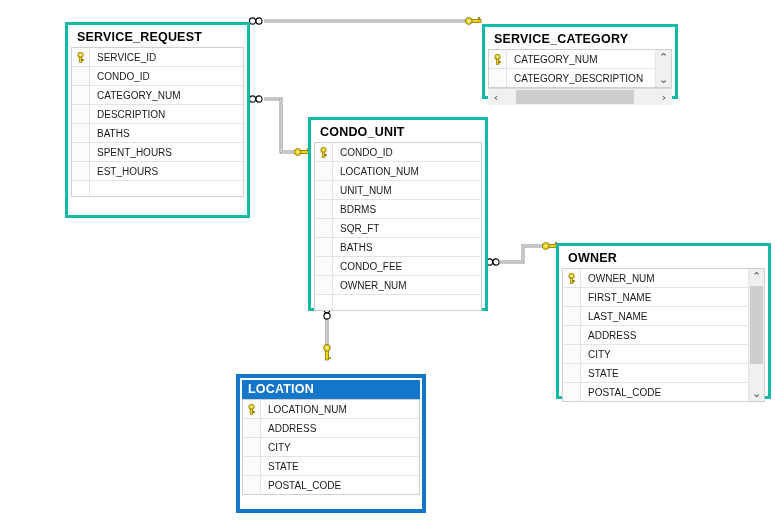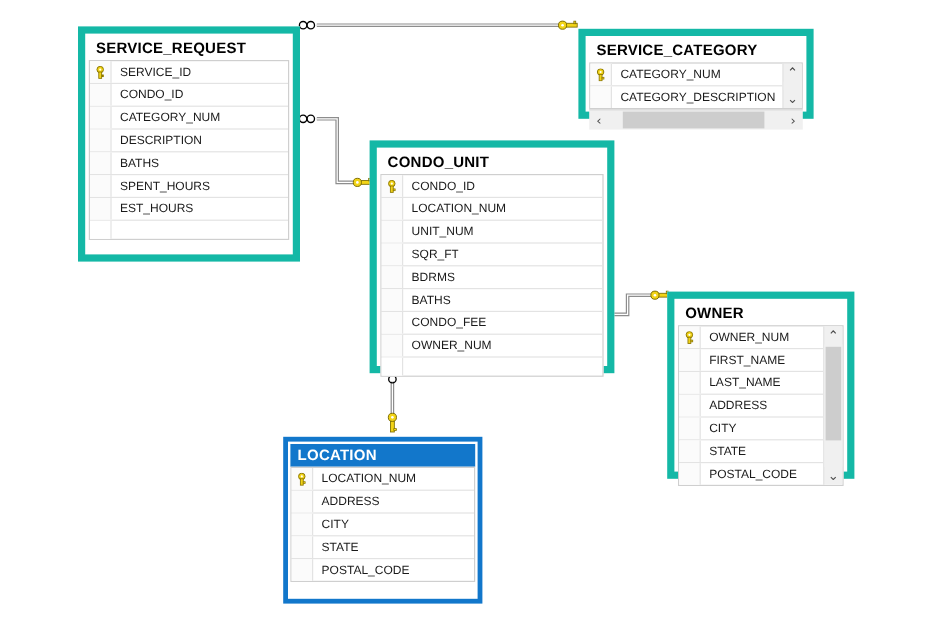--- a/index.html
+++ b/index.html
@@ -8,21 +8,21 @@
     font-family:"Liberation Sans", sans-serif;position:relative;
   }
   #canvas{position:absolute;left:0;top:0;width:775px;height:522px;}
 
   
   #lines{position:absolute;left:0;top:0;width:775px;height:522px;z-index:1;}
 
   
   .entity{
     position:absolute;z-index:3;background:#ffffff;
-    border:6px solid #14b8a6;
+    border:3px solid #14b8a6;
     box-sizing:border-box;
     padding:3px;
   }
   .entity.selected{
     border:4px solid #1277CB;
     padding:2px;
   }
   .entity .title{
     font-size:12.5px;font-weight:bold;color:#000000;
     letter-spacing:.2px;
@@ -208,21 +208,21 @@
             <span class="chev">‹</span>
           </div>
           <div class="htrack">
             <div class="hthumb" style="left: 12px; width: 118px;"></div>
           </div>
           <div class="arrow">
             <span class="chev">›</span>
           </div>
         </div>
       </div>
-      <div class="entity" style="left: 308px; top: 117px; width: 204px; height: 194px;">
+      <div class="entity" style="left: 308px; top: 117px; width: 180px; height: 194px;">
         <div class="title">CONDO_UNIT</div>
         <div class="fieldwrap">
           <div class="fields">
             <div class="field">
               <div class="gutter">
                 <svg width="9" height="11" viewBox="0 0 9 11" class="keyicon">
                   <circle cx="4.5" cy="3" r="2.7" fill="#F2D417" stroke="#8a7500" stroke-width="0.8"></circle>
                   <circle cx="4.5" cy="3" r="0.9" fill="#ffffff"></circle>
                   <rect x="3.3" y="5" width="2.4" height="5.3" fill="#F2D417" stroke="#8a7500" stroke-width="0.7"></rect>
                   <rect x="5.7" y="7.4" width="1.6" height="1.5" fill="#F2D417" stroke="#8a7500" stroke-width="0.6"></rect>
@@ -233,46 +233,46 @@
             <div class="field">
               <div class="gutter"></div>
               <div class="fname">LOCATION_NUM</div>
             </div>
             <div class="field">
               <div class="gutter"></div>
               <div class="fname">UNIT_NUM</div>
             </div>
             <div class="field">
               <div class="gutter"></div>
+              <div class="fname">BDRMS</div>
+            </div>
+            <div class="field">
+              <div class="gutter"></div>
               <div class="fname">SQR_FT</div>
             </div>
             <div class="field">
               <div class="gutter"></div>
-              <div class="fname">BDRMS</div>
-            </div>
-            <div class="field">
-              <div class="gutter"></div>
               <div class="fname">BATHS</div>
             </div>
             <div class="field">
               <div class="gutter"></div>
               <div class="fname">CONDO_FEE</div>
             </div>
             <div class="field">
               <div class="gutter"></div>
               <div class="fname">OWNER_NUM</div>
             </div>
             <div class="field blank">
               <div class="gutter"></div>
               <div class="fname"></div>
             </div>
           </div>
         </div>
       </div>
-      <div class="entity" style="left: 556px; top: 243px; width: 156px; height: 156px;">
+      <div class="entity" style="left: 556px; top: 243px; width: 215px; height: 156px;">
         <div class="title">OWNER</div>
         <div class="fieldwrap">
           <div class="fields">
             <div class="field">
               <div class="gutter">
                 <svg width="9" height="11" viewBox="0 0 9 11" class="keyicon">
                   <circle cx="4.5" cy="3" r="2.7" fill="#F2D417" stroke="#8a7500" stroke-width="0.8"></circle>
                   <circle cx="4.5" cy="3" r="0.9" fill="#ffffff"></circle>
                   <rect x="3.3" y="5" width="2.4" height="5.3" fill="#F2D417" stroke="#8a7500" stroke-width="0.7"></rect>
                   <rect x="5.7" y="7.4" width="1.6" height="1.5" fill="#F2D417" stroke="#8a7500" stroke-width="0.6"></rect>
@@ -311,21 +311,21 @@
             </div>
             <div class="track">
               <div class="thumb" style="top: 2px; height: 78px;"></div>
             </div>
             <div class="arrow">
               <span class="chev">⌄</span>
             </div>
           </div>
         </div>
       </div>
-      <div class="entity selected" style="left: 236px; top: 364px; width: 166px; height: 139px;">
+      <div class="entity selected" style="left: 236px; top: 374px; width: 190px; height: 139px;">
         <div class="title">LOCATION</div>
         <div class="fieldwrap">
           <div class="fields">
             <div class="field">
               <div class="gutter">
                 <svg width="9" height="11" viewBox="0 0 9 11" class="keyicon">
                   <circle cx="4.5" cy="3" r="2.7" fill="#F2D417" stroke="#8a7500" stroke-width="0.8"></circle>
                   <circle cx="4.5" cy="3" r="0.9" fill="#ffffff"></circle>
                   <rect x="3.3" y="5" width="2.4" height="5.3" fill="#F2D417" stroke="#8a7500" stroke-width="0.7"></rect>
                   <rect x="5.7" y="7.4" width="1.6" height="1.5" fill="#F2D417" stroke="#8a7500" stroke-width="0.6"></rect>

